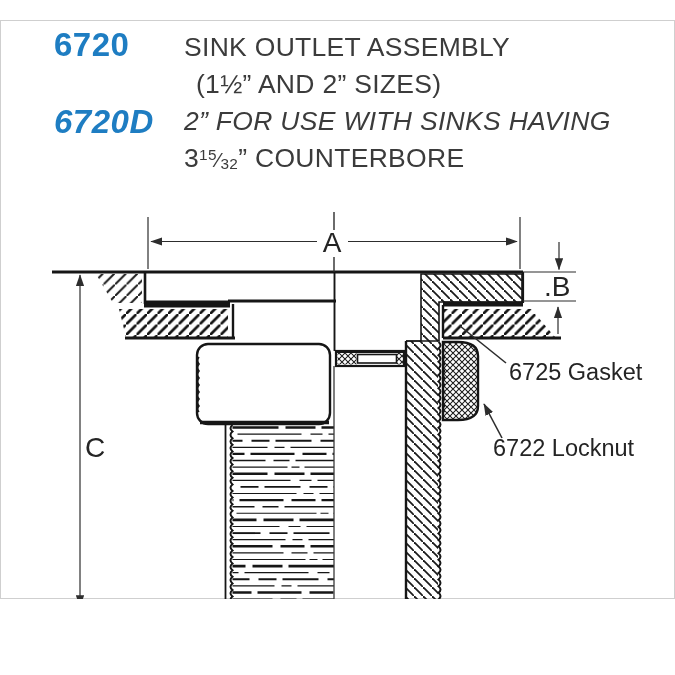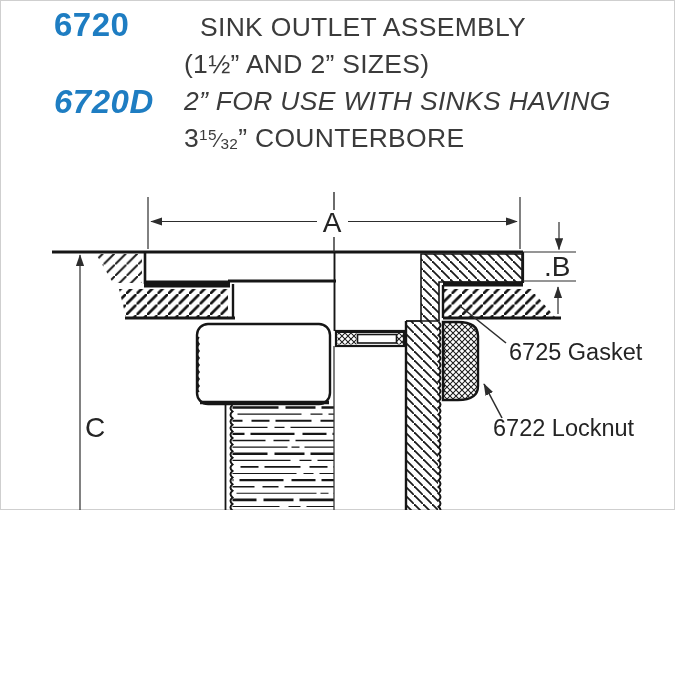--- a/index.html
+++ b/index.html
@@ -1,26 +1,27 @@
 <!DOCTYPE html>
 <html><head>
 <meta charset="utf-8">
 <style>
   html,body{margin:0;padding:0;background:#fff;}
   #app{
-    position:relative;width:675px;height:510px;overflow:hidden;background:#fff;
+    position:relative;width:675px;height:579px;overflow:hidden;background:#fff;
     font-family:"Liberation Sans","DejaVu Sans",sans-serif;
+    margin-top:20px;
   }
   .frame{position:absolute;inset:0;border:1px solid #cfcfcf;pointer-events:none;}
   .code{position:absolute;font-weight:bold;font-size:33px;color:#1e7dc2;letter-spacing:.5px;white-space:nowrap;}
   #code1{left:54px;top:6px;}
   #code2{left:54px;top:83px;font-style:italic;}
   .hline{position:absolute;font-size:26.5px;color:#3b3b3b;letter-spacing:.3px;white-space:nowrap;}
-  #l1{left:200px;top:12px;}
-  #l2{left:184px;top:49px;}
+  #l1{left:184px;top:12px;}
+  #l2{left:196px;top:49px;}
   #l3{left:184px;top:86px;font-style:italic;}
   #l4{left:184px;top:123px;}
   .fr-sup{font-size:.58em;position:relative;top:-.45em;}
   .fr-sub{font-size:.58em;position:relative;top:.15em;text-align:right;}
   .fr-slash{font-size:.78em;}
   svg text{font-family:"Liberation Sans","DejaVu Sans",sans-serif;fill:#242424;}
   .dimtxt{font-size:28px;}
   .parttxt{font-size:23.5px;}
 </style>
 </head>

